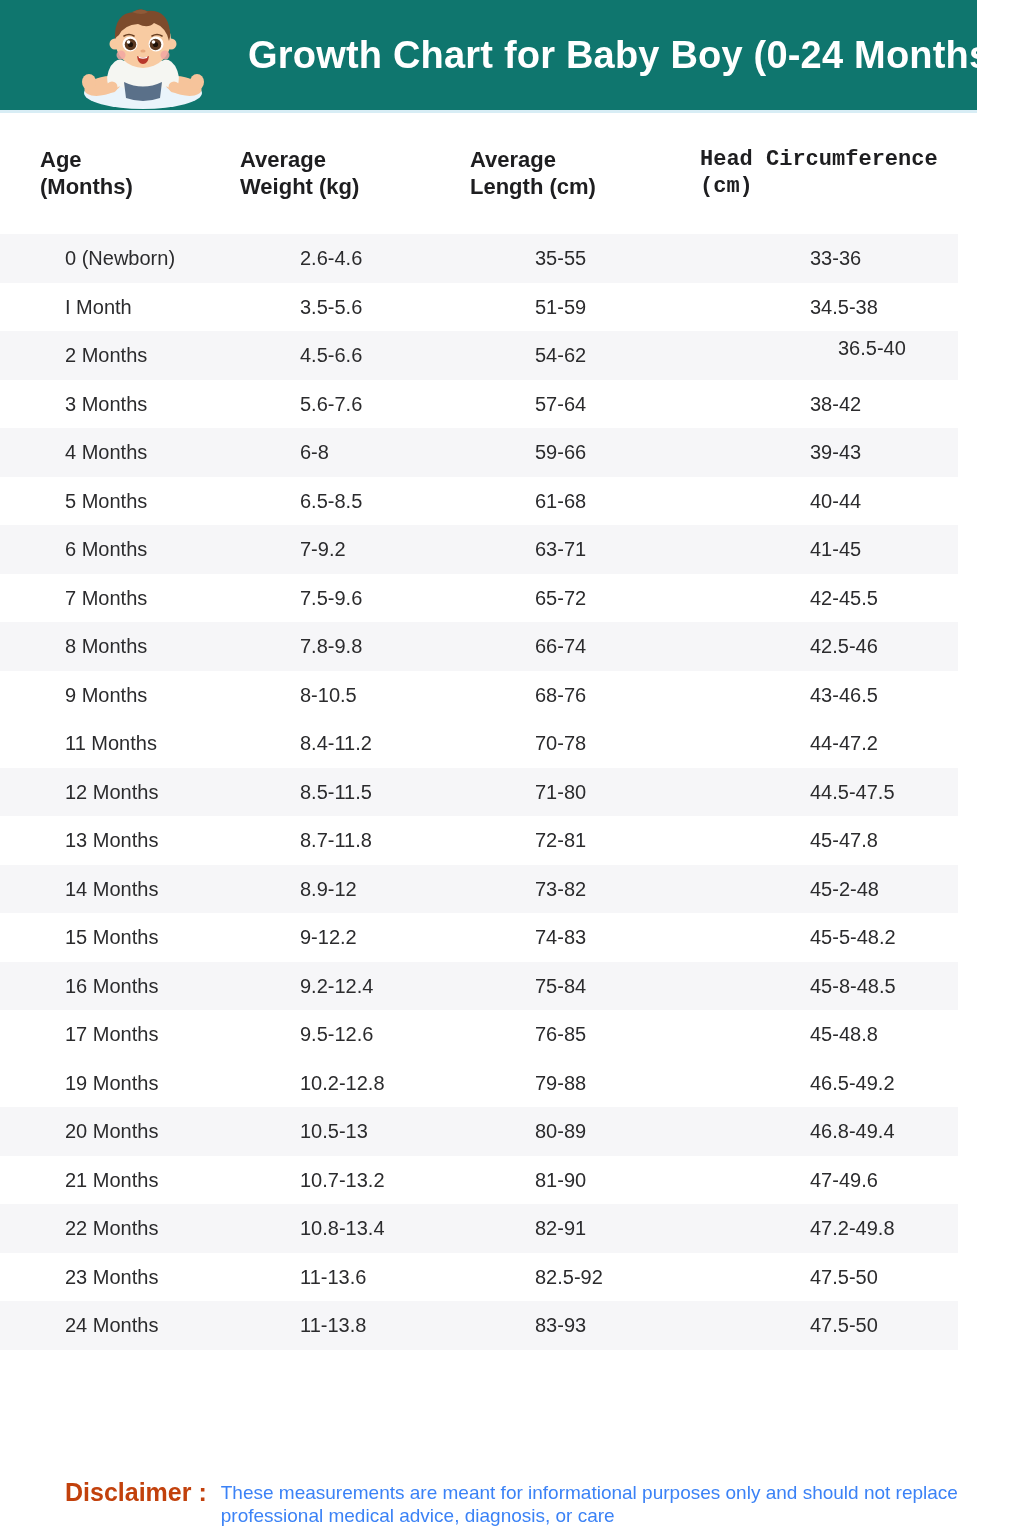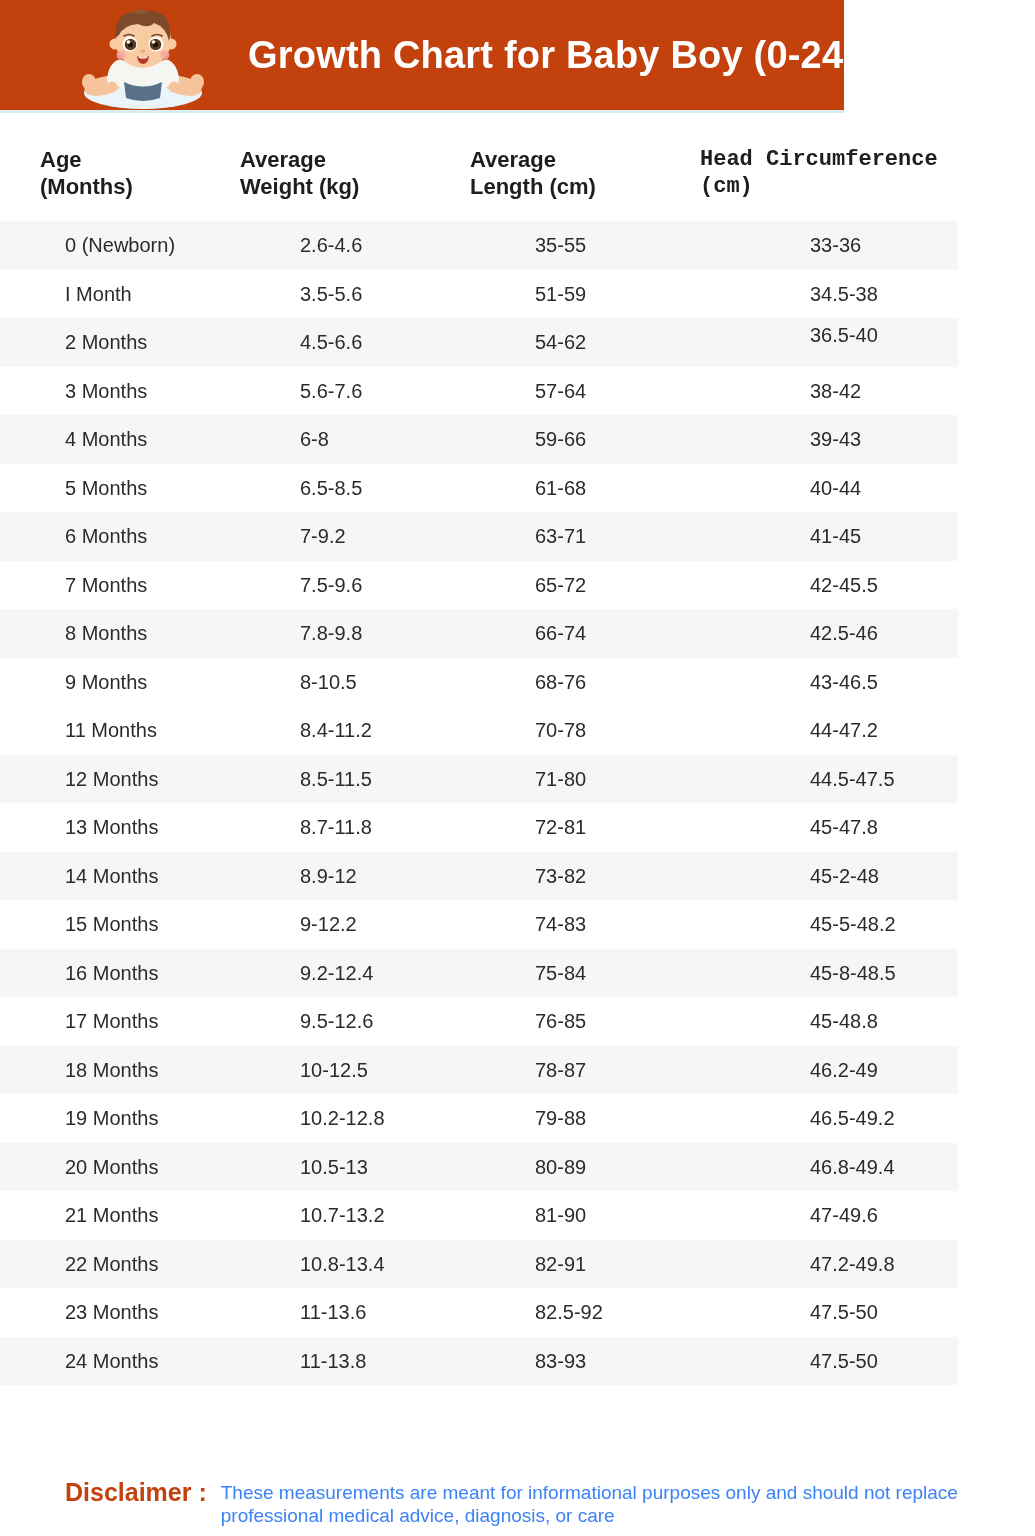--- a/index.html
+++ b/index.html
@@ -1,45 +1,45 @@
 <!DOCTYPE html>
 <html><head>
 <meta charset="utf-8">
 <style>
   html,body { margin:0; padding:0; background:#ffffff; }
   body { width:1035px; height:1536px; font-family:"Liberation Sans", sans-serif; }
   .page { position:relative; width:1035px; height:1536px; overflow:hidden; background:#ffffff; }
 
   
-  .banner { position:absolute; top:0; left:0; width:844px; height:110px;
-            background:#c2410c; border-bottom:3px solid #d8edf5; }
+  .banner { position:absolute; top:0; left:0; width:977px; height:110px;
+            background:#0f766e; border-bottom:3px solid #d8edf5; }
   .baby-wrap { position:absolute; left:72px; top:3px; width:142px; height:108px; }
   .title { position:absolute; left:248px; top:0; height:110px; line-height:110px;
            color:#ffffff; font-weight:bold; font-size:38px; white-space:nowrap; letter-spacing:0.2px; }
 
   
   .thead { position:absolute; top:146px; left:0; width:1035px; height:60px; }
   .hcell { position:absolute; top:0; text-align:left; font-weight:bold;
            font-size:22px; line-height:27px; color:#1e1e20; }
   .h-age    { left:40px;  width:165px; }
   .h-weight { left:240px; width:195px; }
   .h-length { left:470px; width:200px; }
   .h-head   { left:700px; width:302px;font-family:Liberation Mono, monospace; }
 
   
-  .tbody { position:absolute; top:221px; left:0; width:958px; }
+  .tbody { position:absolute; top:234px; left:0; width:958px; }
   .trow { position:relative; height:48.5px; }
   .trow.striped { background:#f6f6f8; }
   .cell { position:absolute; top:50%; transform:translateY(-50%);
           font-size:20px; color:#2b2b2d; white-space:nowrap; }
   .c-age    { left:65px;  }
   .c-weight { left:300px; }
   .c-length { left:535px; }
   .c-head   { left:810px; }
-  .cell.raised { top:36%; }
+  .cell.raised { top:36%;margin-left:28px; }
 
   
   .disclaimer { position:absolute; top:1478px; left:65px; width:930px;
                 display:flex; align-items:flex-start; }
   .d-label { color:#c2410c; font-weight:bold; font-size:25px; line-height:28px;
              white-space:nowrap; margin-right:14px; }
   .d-text { font-size:19px; line-height:23px; color:#3b82f6; width:745px; padding-top:3px; }
 </style>
 </head>
 <body>
@@ -214,26 +214,20 @@
         <span class="cell c-weight">9.2-12.4</span>
         <span class="cell c-length">75-84</span>
         <span class="cell c-head">45-8-48.5</span>
       </div>
       <div class="trow plain">
         <span class="cell c-age">17 Months</span>
         <span class="cell c-weight">9.5-12.6</span>
         <span class="cell c-length">76-85</span>
         <span class="cell c-head">45-48.8</span>
       </div>
-      <div class="trow striped">
-        <span class="cell c-age">18 Months</span>
-        <span class="cell c-weight">10-12.5</span>
-        <span class="cell c-length">78-87</span>
-        <span class="cell c-head">46.2-49</span>
-      </div>
       <div class="trow plain">
         <span class="cell c-age">19 Months</span>
         <span class="cell c-weight">10.2-12.8</span>
         <span class="cell c-length">79-88</span>
         <span class="cell c-head">46.5-49.2</span>
       </div>
       <div class="trow striped">
         <span class="cell c-age">20 Months</span>
         <span class="cell c-weight">10.5-13</span>
         <span class="cell c-length">80-89</span>

